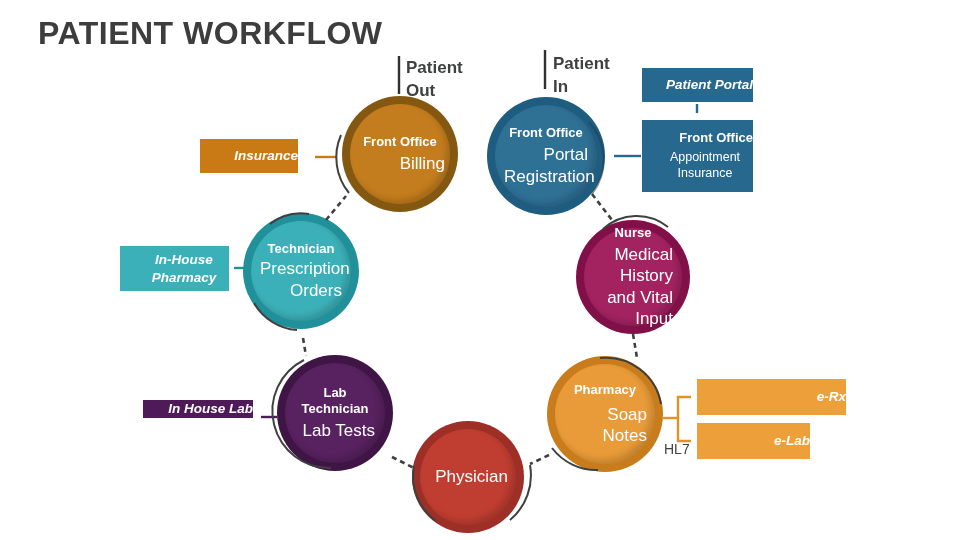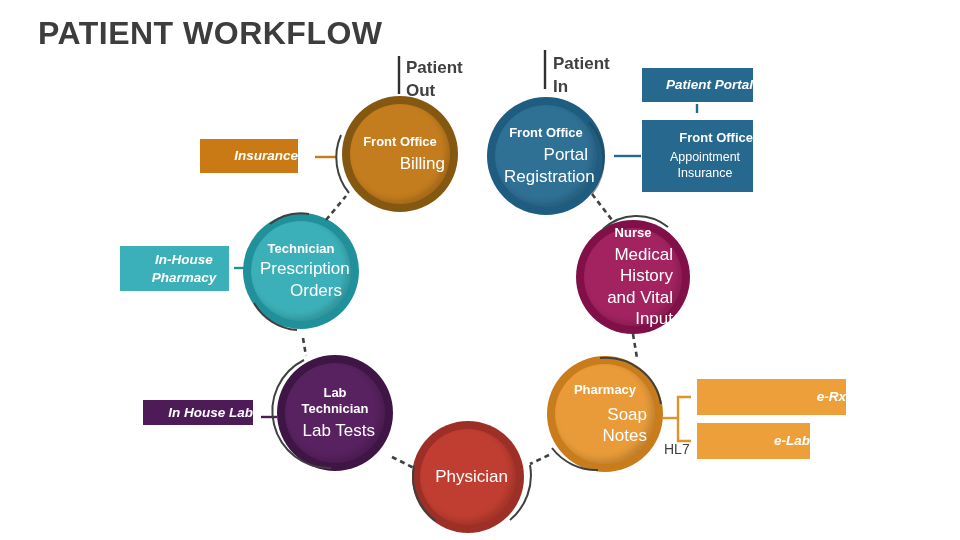--- a/index.html
+++ b/index.html
@@ -150,21 +150,21 @@
   </div>
 
   <div class="rbox b-insurance" style="left:200px;top:139px;width:98px;height:34px;">
     <div class="it">Insurance</div>
   </div>
 
   <div class="rbox b-teal" style="left:120px;top:246px;width:109px;height:45px;">
     <div class="it" style="width:90px;">In-House Pharmacy</div>
   </div>
 
-  <div class="rbox b-purple" style="left:143px;top:400px;width:110px;height:25px;">
+  <div class="rbox b-purple" style="left:143px;top:400px;width:110px;height:18px;">
     <div class="it">In House Lab</div>
   </div>
 
   <div class="rbox b-orange" style="left:697px;top:379px;width:113px;height:36px;padding-left:36px;">
     <div class="it">e-Rx</div>
   </div>
 
   <div class="rbox b-orange" style="left:697px;top:423px;width:113px;height:36px;">
     <div class="it">e-Lab</div>
   </div>

